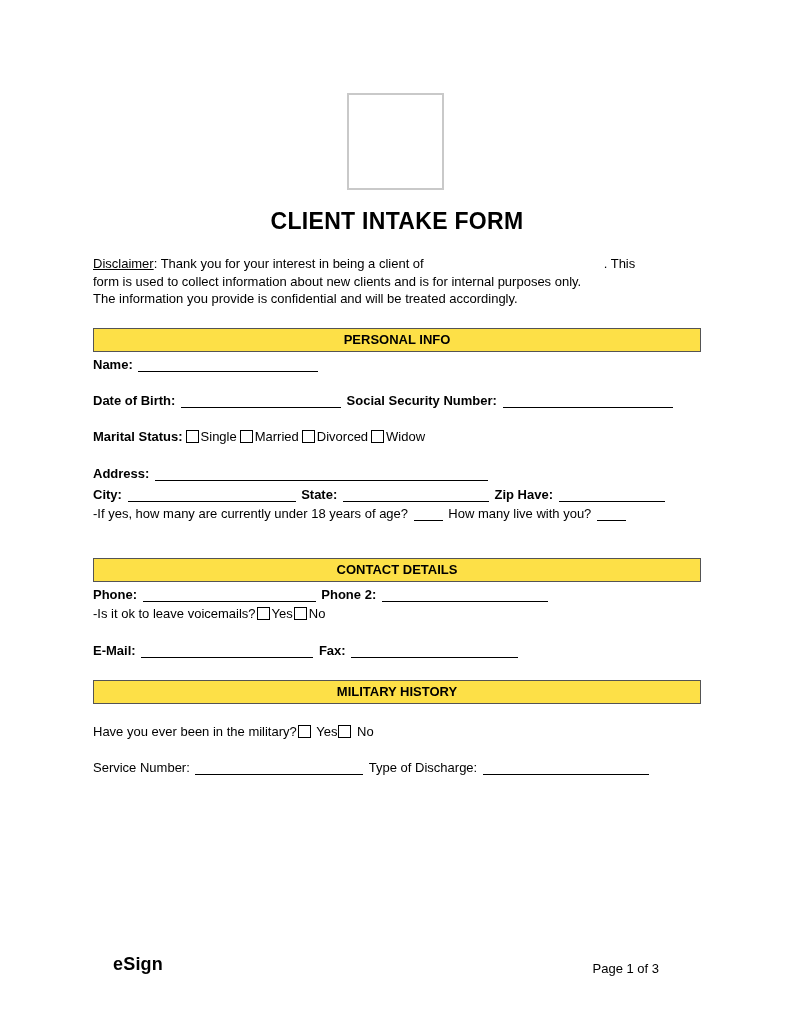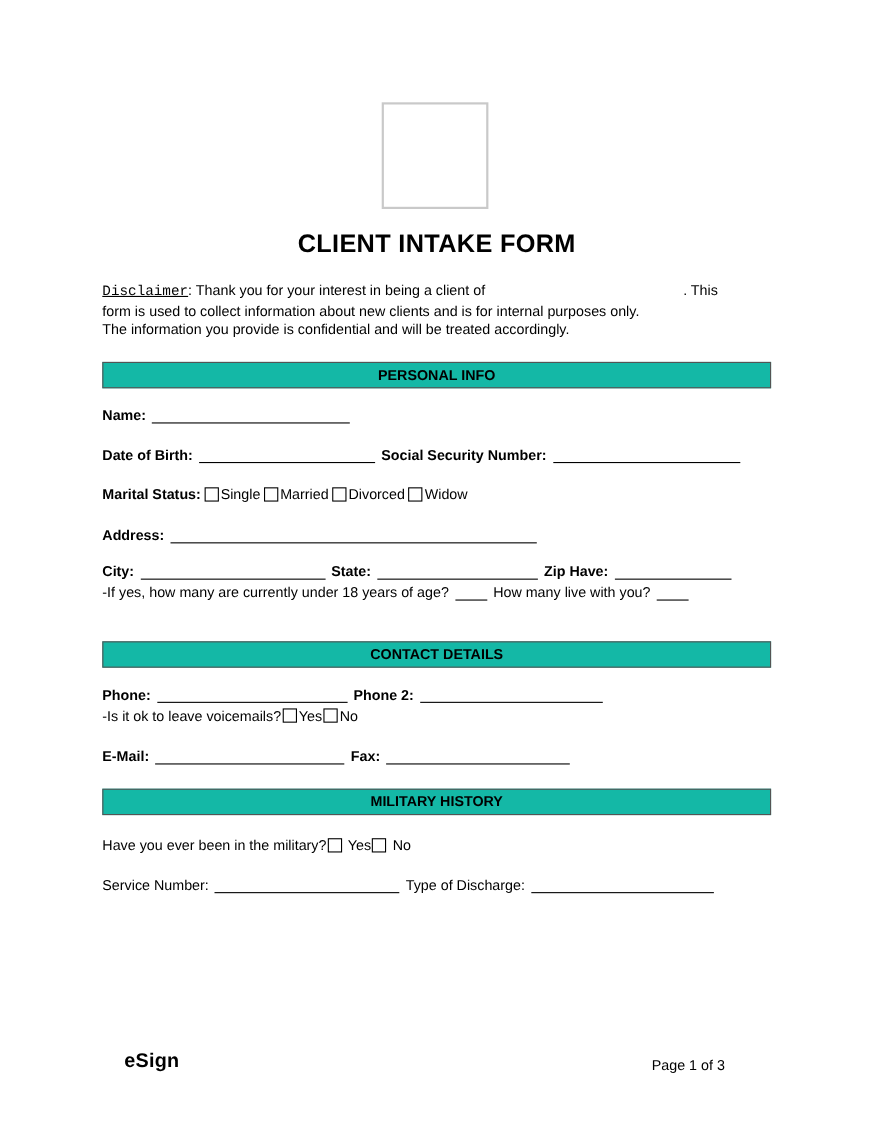--- a/index.html
+++ b/index.html
@@ -21,35 +21,35 @@
   .title {
     position:absolute; top:208px; left:0; width:794px;
     text-align:center;
     font-size:23px; font-weight:bold;
     letter-spacing:0.3px;
   }
   .content {
     position:absolute; top:255px; left:93px; width:608px;
   }
   .disc-line { line-height:17.5px; white-space:nowrap; }
-  .u { text-decoration:underline;font-family:Liberation Mono, monospace; }
+  .u { text-decoration:underline; }
   .gap1 { display:inline-block; width:180px; }
   .section-bar {
     margin-top:20px;
     height:24px;
-    background:#14b8a6;
+    background:#fde047;
     border:1.5px solid #545454;
     text-align:center;
     font-weight:bold;
     line-height:21px;
     font-size:13px;
   }
   .row { margin-top:20px; line-height:16px; white-space:nowrap; }
   .row.tight { margin-top:3px; }
-  .row.mt17 { margin-top:17px; }
+  .row.mt17 { margin-top:5px; }
   .row.mt21 { margin-top:21px; }
   .bar-contact { margin-top:36px; }
   .bar-military { margin-top:21px; }
   .b { font-weight:bold; }
   .bl {
     display:inline-block;
     border-bottom:1.5px solid #000;
     height:12px;
     vertical-align:-3px;
     margin:0 2px;

